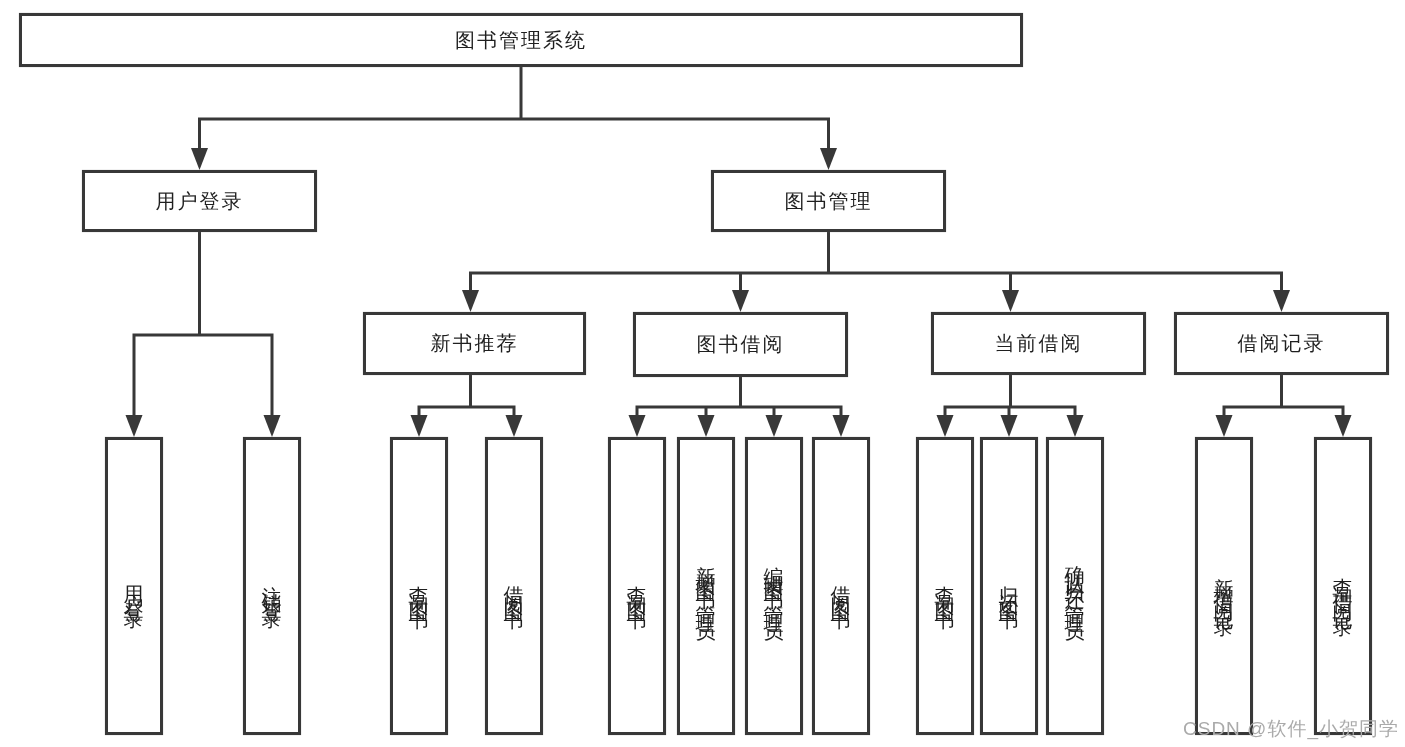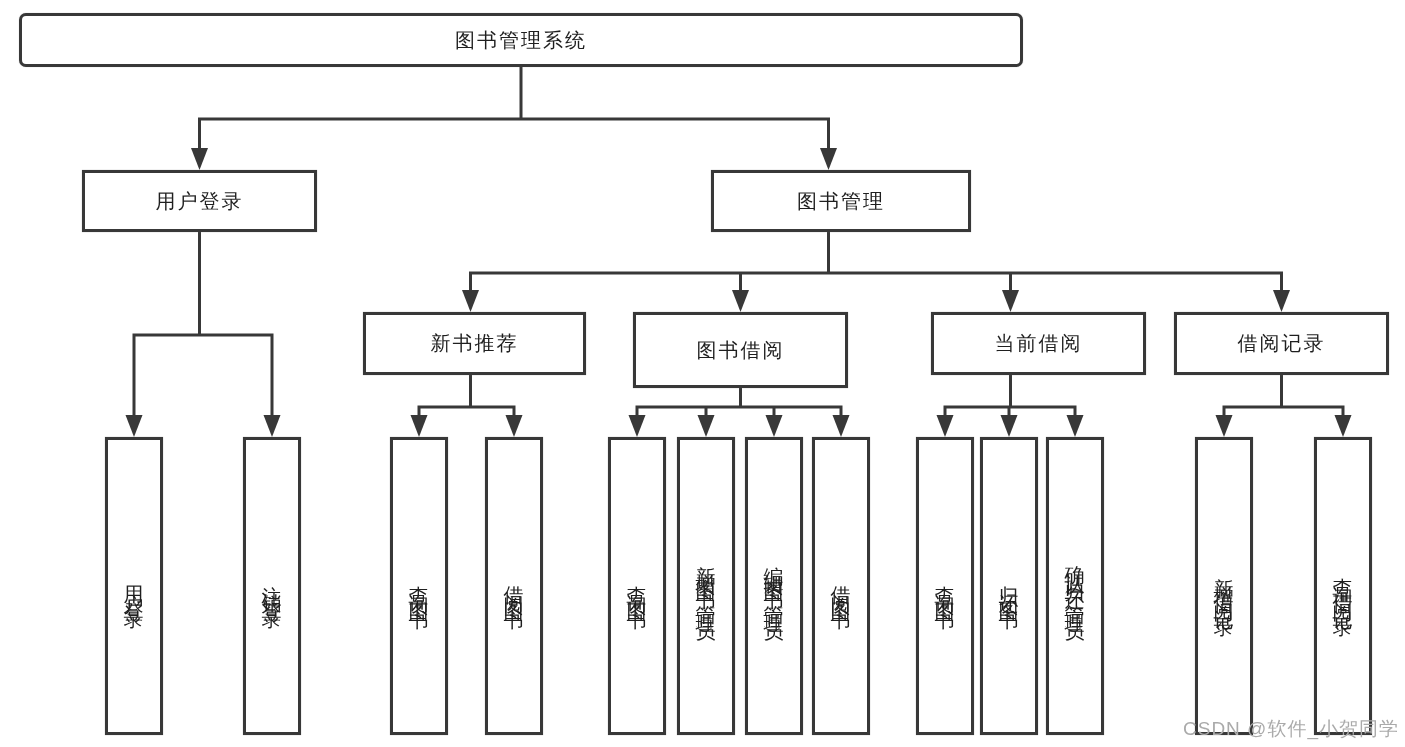--- a/index.html
+++ b/index.html
@@ -71,33 +71,33 @@
       <polygon points="765.5,415 782.5,415 774,437" fill="#383838"></polygon>
       <polygon points="832.5,415 849.5,415 841,437" fill="#383838"></polygon>
       <polygon points="936.5,415 953.5,415 945,437" fill="#383838"></polygon>
       <polygon points="1000.5,415 1017.5,415 1009,437" fill="#383838"></polygon>
       <polygon points="1066.5,415 1083.5,415 1075,437" fill="#383838"></polygon>
       <polygon points="1215.5,415 1232.5,415 1224,437" fill="#383838"></polygon>
       <polygon points="1334.5,415 1351.5,415 1343,437" fill="#383838"></polygon>
       <path d="M521 67 V119 M198 119 H830 M199.5 119 V153 M828.5 119 V153 M199.5 232 V335 M132.5 335 H273.5 M134 335 V420 M272 335 V420 M828.5 232 V273 M469 273 H1283 M470.5 273 V295 M740.5 273 V295 M1010.5 273 V295 M1281.5 273 V295 M470.5 375 V407 M417.5 407 H515.5 M419 407 V420 M514 407 V420 M740.5 375 V407 M635.5 407 H842.5 M637 407 V420 M706 407 V420 M774 407 V420 M841 407 V420 M1010.5 375 V407 M943.5 407 H1076.5 M945 407 V420 M1009 407 V420 M1075 407 V420 M1281.5 375 V407 M1222.5 407 H1344.5 M1224 407 V420 M1343 407 V420" stroke="#383838" stroke-width="3" fill="none"></path>
     </svg>
   <div id="nodes">
-      <div class="node" style="left: 19px; top: 13px; width: 1004px; height: 54px; border-radius: 7px;">
+      <div class="node" style="left: 19px; top: 13px; width: 1004px; height: 54px;">
         <span class="lbl">图书管理系统</span>
       </div>
       <div class="node" style="left: 82px; top: 170px; width: 235px; height: 62px;">
         <span class="lbl">用户登录</span>
       </div>
-      <div class="node" style="left: 711px; top: 170px; width: 260px; height: 62px;">
+      <div class="node" style="left: 711px; top: 170px; width: 235px; height: 62px;">
         <span class="lbl">图书管理</span>
       </div>
       <div class="node" style="left: 363px; top: 312px; width: 223px; height: 63px;">
         <span class="lbl">新书推荐</span>
       </div>
-      <div class="node" style="left: 633px; top: 312px; width: 215px; height: 76px;">
+      <div class="node" style="left: 633px; top: 312px; width: 215px; height: 65px;">
         <span class="lbl">图书借阅</span>
       </div>
       <div class="node" style="left: 903px; top: 312px; width: 215px; height: 63px; margin-left: 28px;">
         <span class="lbl">当前借阅</span>
       </div>
       <div class="node" style="left: 1174px; top: 312px; width: 215px; height: 63px;">
         <span class="lbl">借阅记录</span>
       </div>
       <div class="node v" style="left: 105px; top: 437px; width: 58px; height: 298px;">
         <span class="lbl">用户登录</span>

